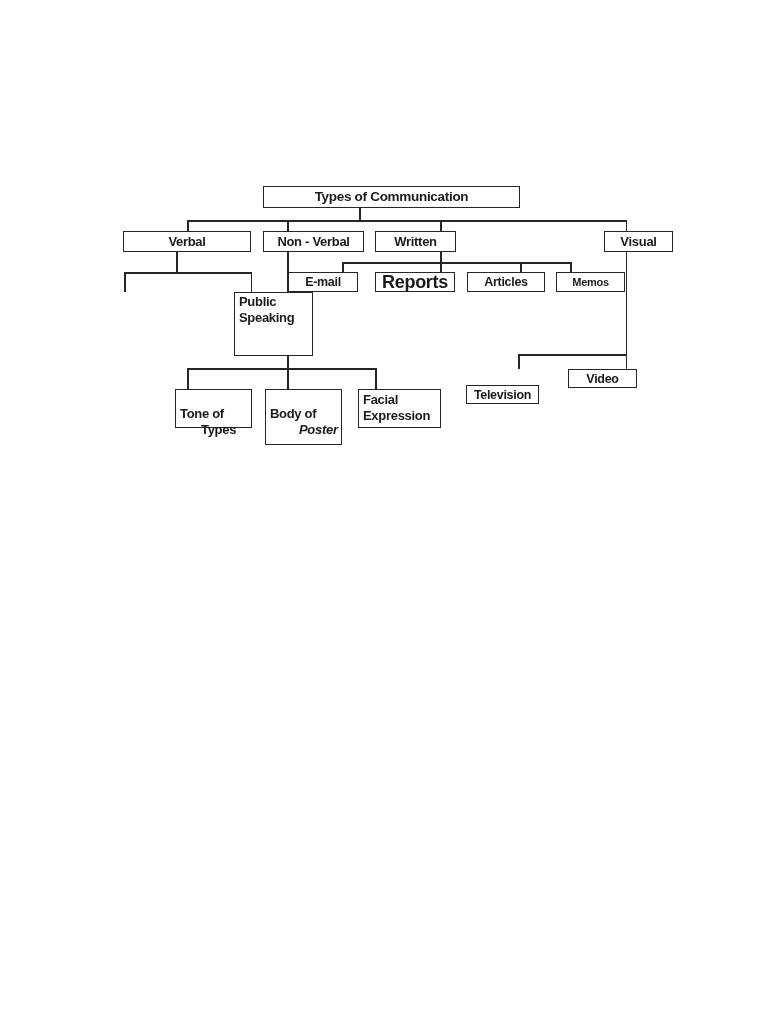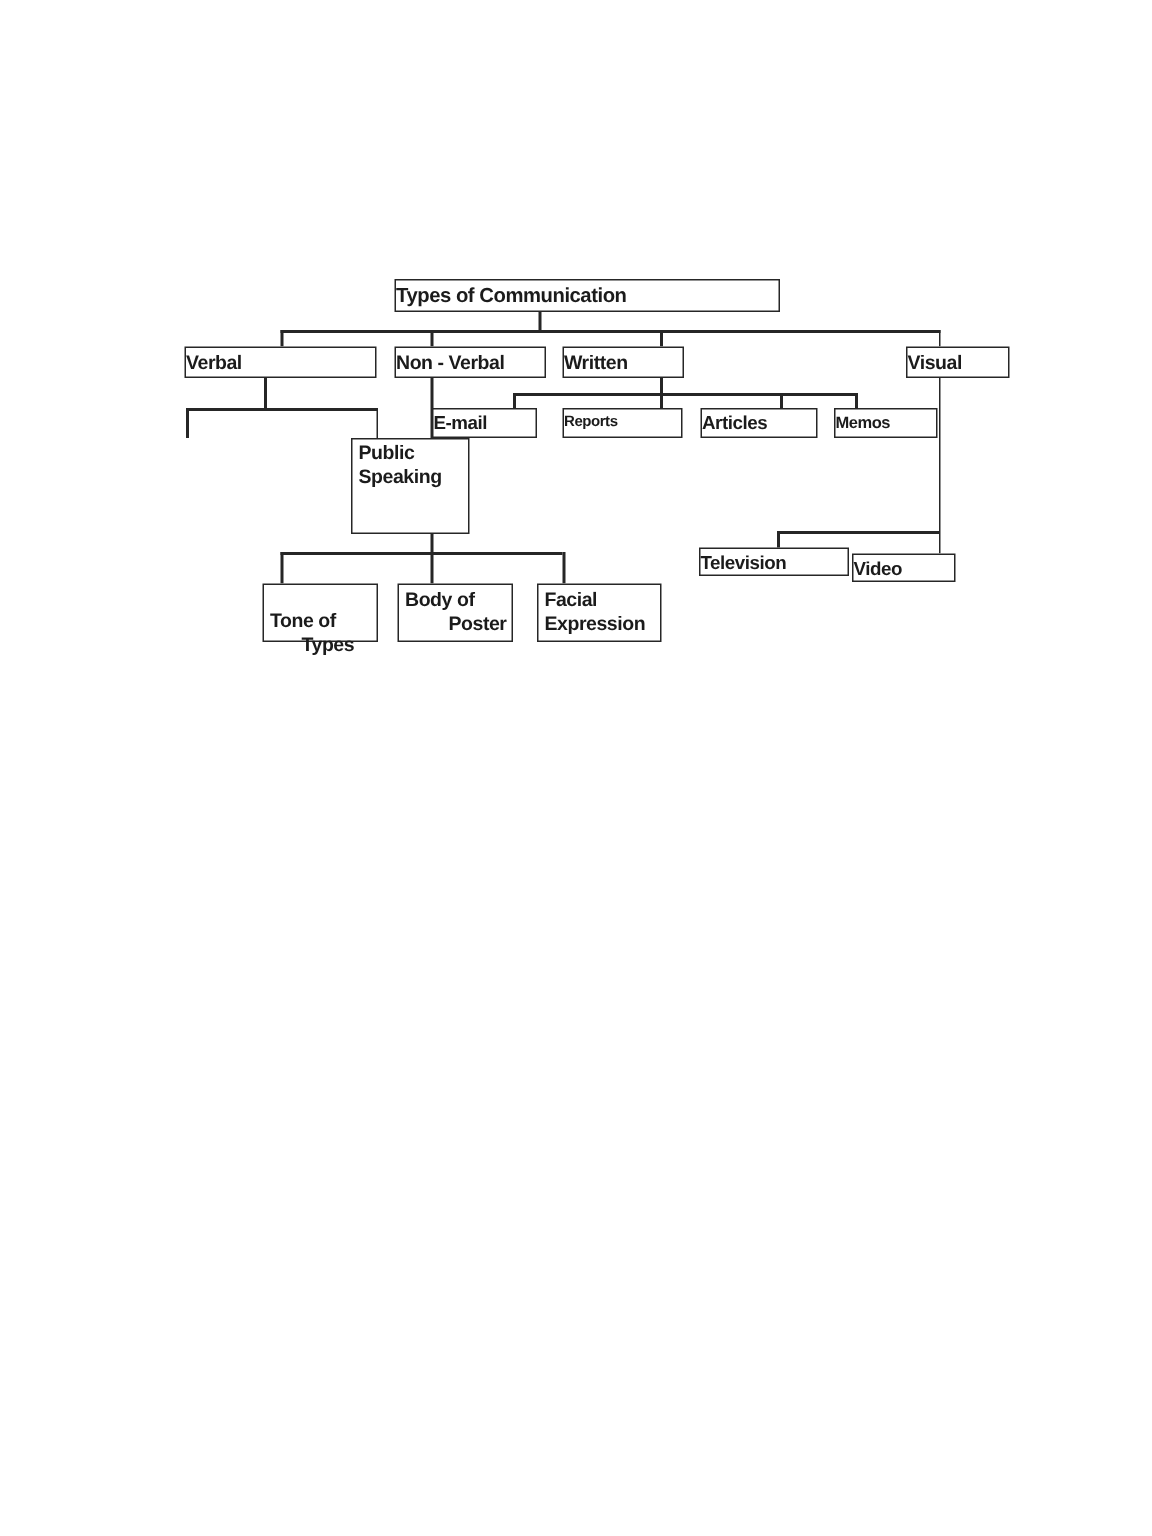--- a/index.html
+++ b/index.html
@@ -20,42 +20,42 @@
     position:absolute;
     box-sizing:border-box;
     border:1.8px solid #262626;
     background:#ffffff;
     color:#1b1b1b;
     font-weight:700;
     font-size:13px;
     letter-spacing:-0.3px;
     line-height:16px;
   }
-  .ctr{display:flex;align-items:center;justify-content:flex-start;}
+  .ctr{display:flex;align-items:center;justify-content:center;}
   .multi{padding:1px 2px 0 4px;}
   .multi .line{white-space:nowrap;}
   
   .n-root   {left:263px;top:186px;width:257px;height:22px;font-size:13.5px;}
   .n-verbal {left:123px;top:231px;width:128px;height:21px;}
   .n-nonverb{left:263px;top:231px;width:101px;height:21px;}
   .n-written{left:375px;top:231px;width:81px;height:21px;}
   .n-visual {left:568px;top:231px;width:69px;height:21px;margin-left:36px;}
   .n-email  {left:288px;top:272px;width:70px;height:20px;font-size:12.5px;}
-  .n-reports{left:375px;top:272px;width:80px;height:20px;font-size:10px;}
+  .n-reports{left:375px;top:272px;width:80px;height:20px;font-size:18px;}
   .n-article{left:467px;top:272px;width:78px;height:20px;font-size:12.5px;}
   .n-memos  {left:556px;top:272px;width:69px;height:20px;font-size:11px;}
   .n-inter  {left:62px; top:292px;width:113px;height:64px;padding-top:8px;}
   .n-public {left:187px;top:292px;width:79px;height:64px;margin-left:47px;}
   .n-tone   {left:175px;top:389px;width:77px;height:39px;padding-top:16px;}
-  .n-body   {left:265px;top:389px;width:77px;height:39px;padding-top:2px;}
+  .n-body   {left:265px;top:389px;width:77px;height:56px;padding-top:16px;}
   .n-facial {left:358px;top:389px;width:83px;height:39px;padding-top:2px;}
-  .n-tv     {left:466px;top:365px;width:100px;height:19px;font-size:12.5px;}
+  .n-tv     {left:466px;top:385px;width:73px;height:19px;font-size:12.5px;}
   .n-video  {left:568px;top:369px;width:69px;height:19px;font-size:12.5px;}
   .ind-voice {padding-left:21px;}
-  .ind-poster{padding-left:29px;}
+  .ind-poster{padding-left:29px;font-style:italic;}
 </style>
 </head>
 <body>
 
 <div class="page">
   <div class="diagram">
 
     <div class="ln v" style="left:359px;top:207px;height:13px"></div>
     <div class="ln h" style="left:187px;top:220px;width:440px"></div>
     <div class="ln v" style="left:187px;top:220px;height:11px"></div>

